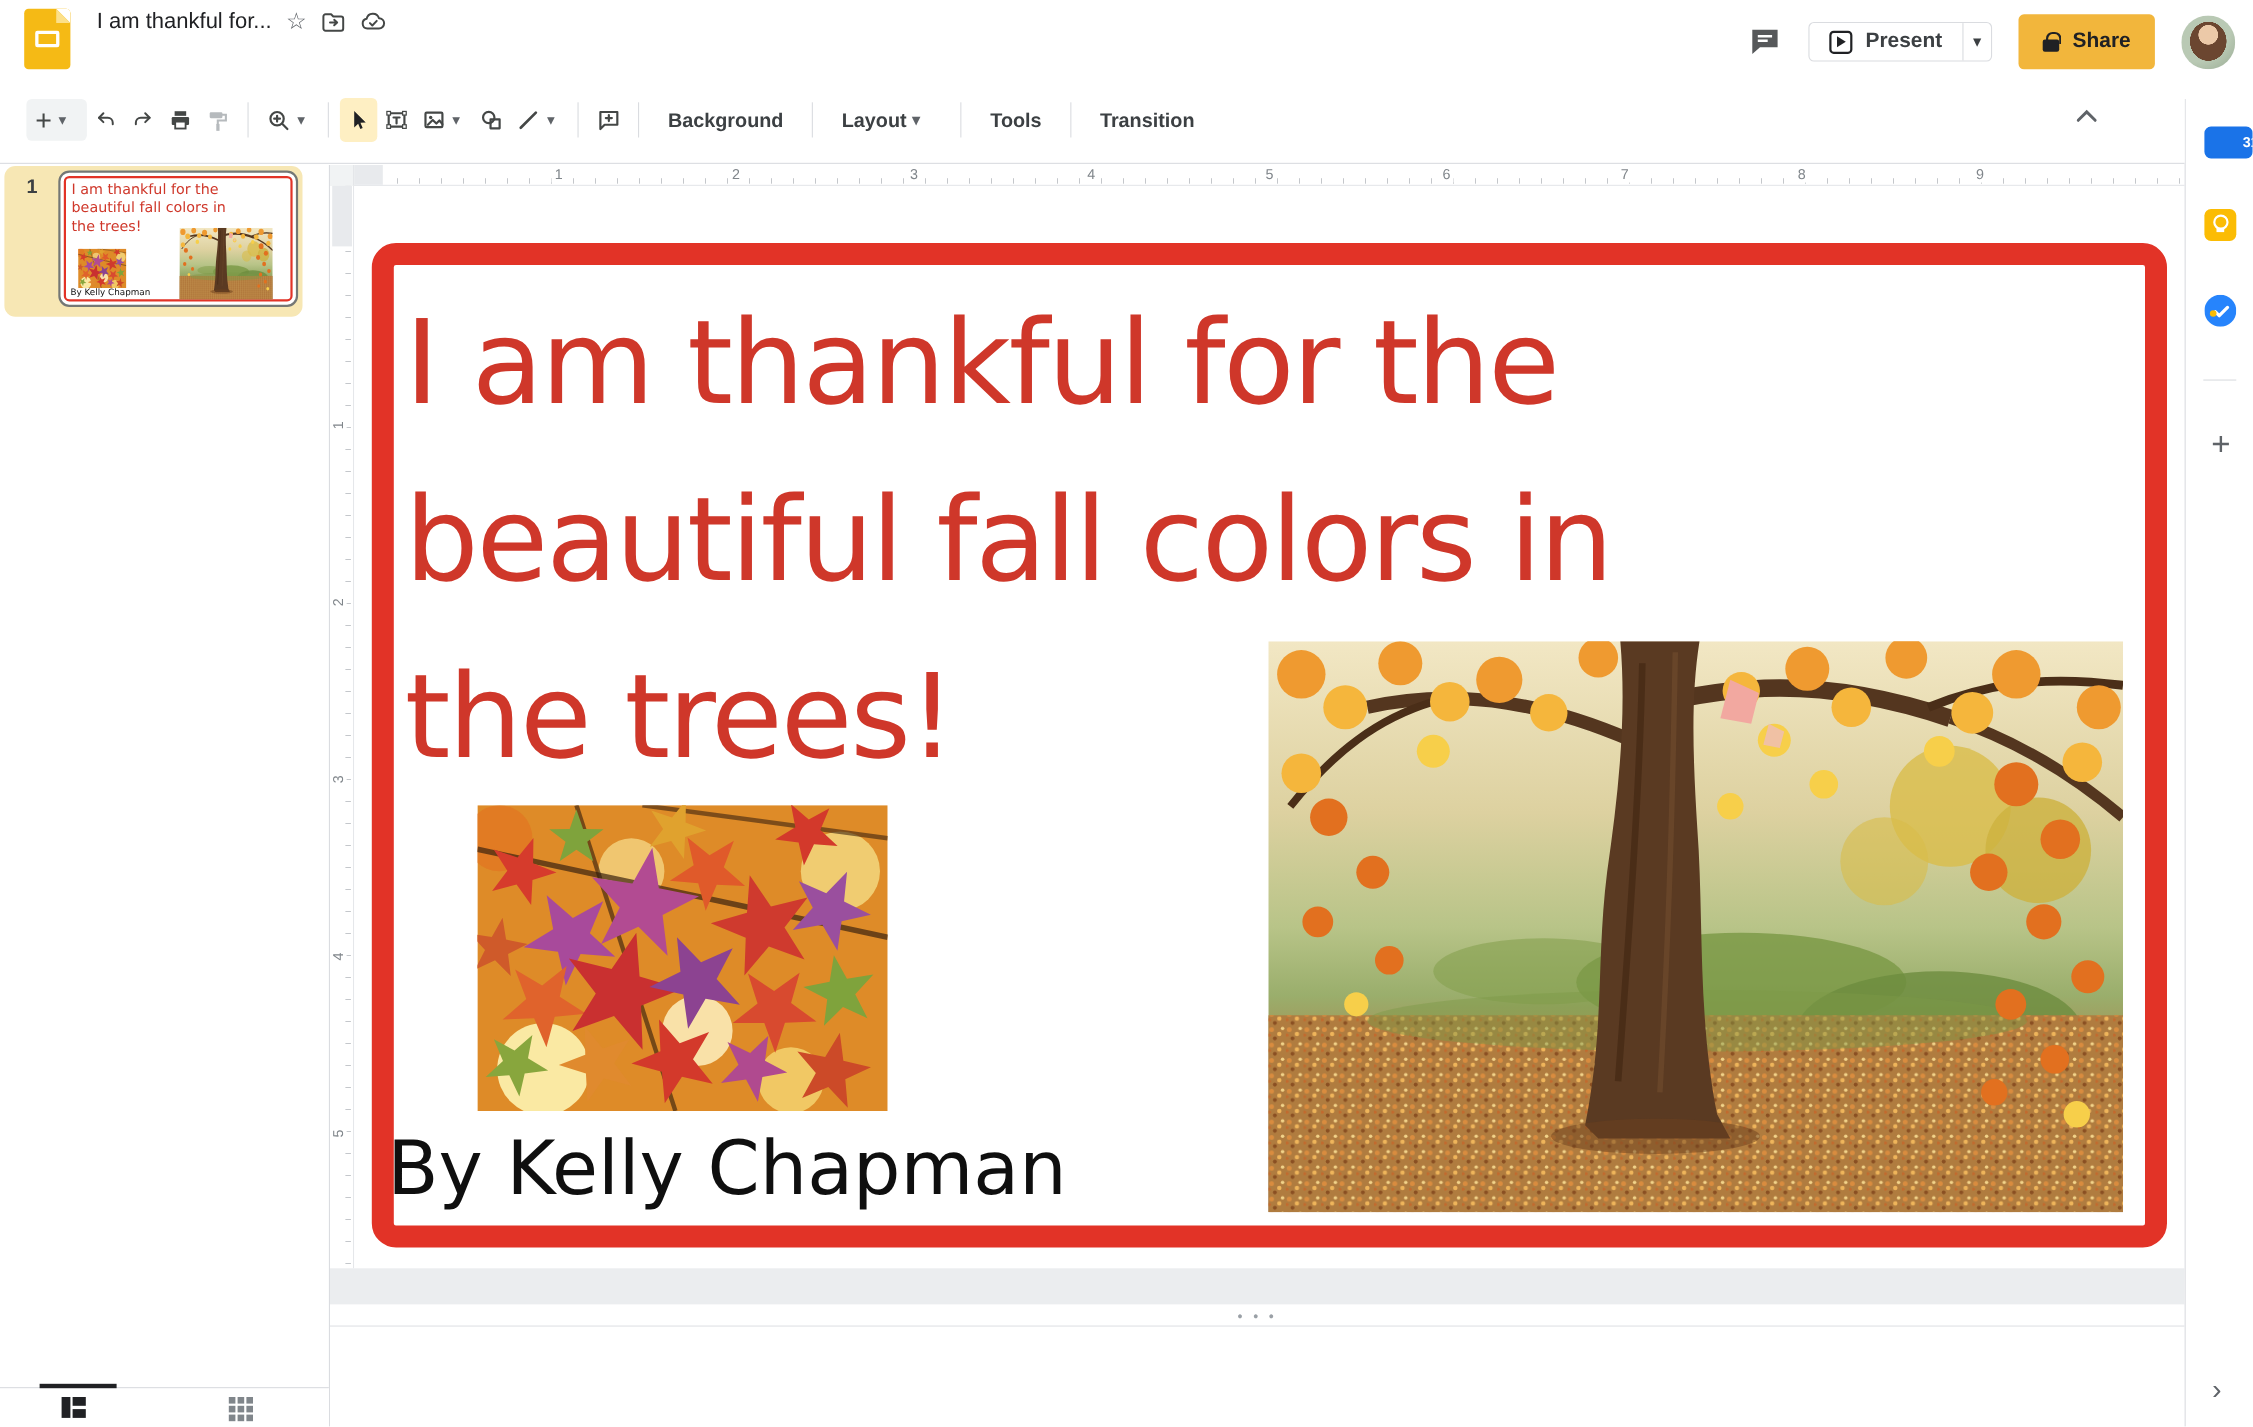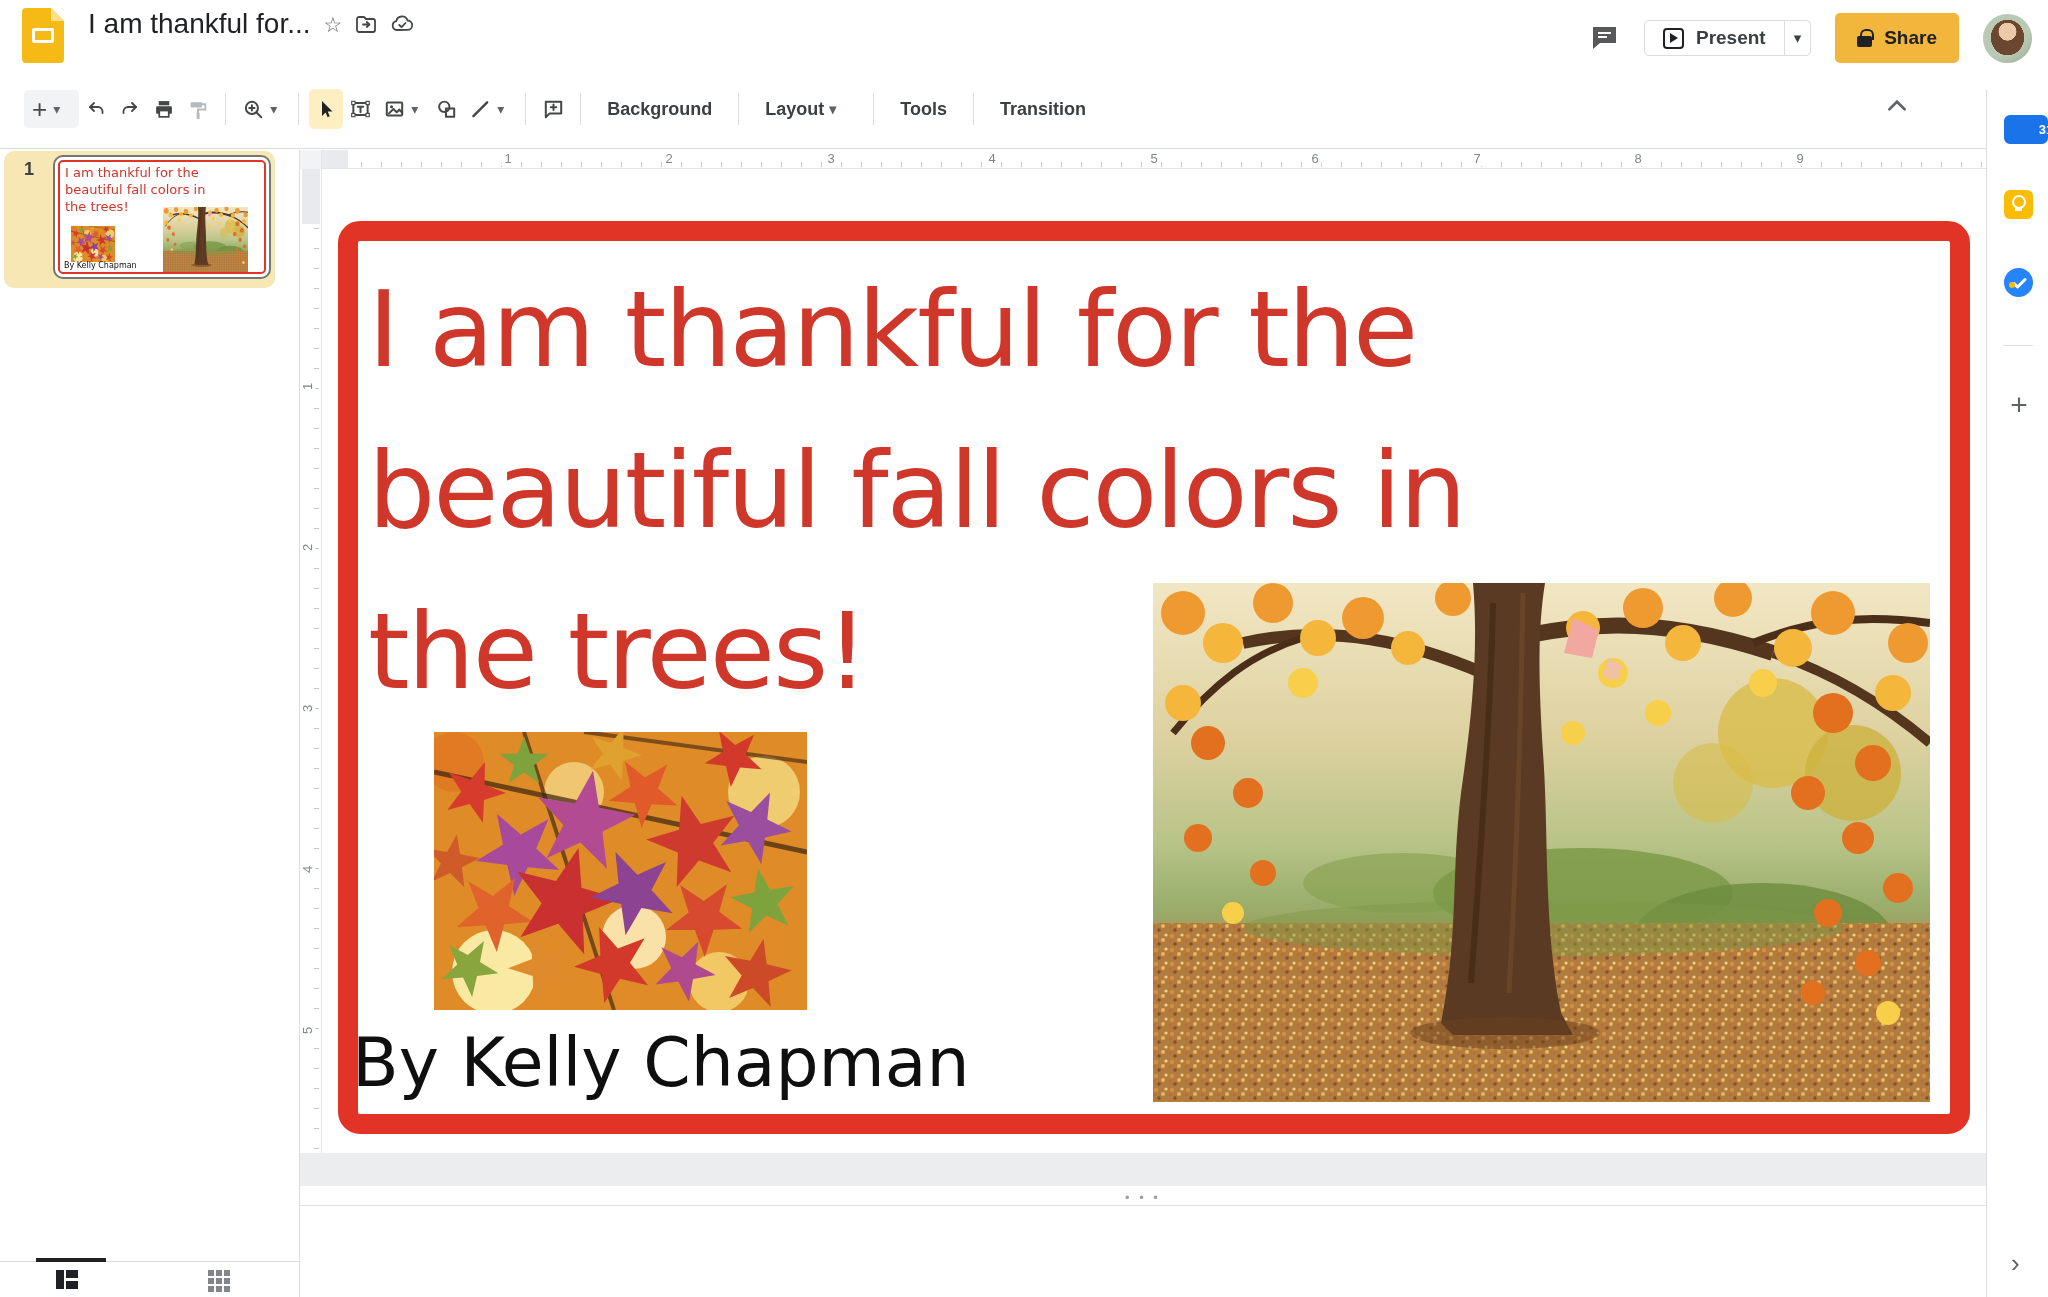--- a/index.html
+++ b/index.html
@@ -8,21 +8,21 @@
          font-family:"Liberation Sans", sans-serif; color:#202124; background:#fff; }
 
   
   .topbar { position:absolute; left:0; top:0; width:2048px; height:70px; background:#fff; z-index:5; }
   .logo { position:absolute; left:22px; top:8px; width:42px; height:55px; background:#f5ba15; border-radius:4px; }
   .logo .fold { position:absolute; top:0; right:0; width:0; height:0;
       border-left:13px solid #fce08a; border-top:13px solid #ffffff; border-top-right-radius:4px; }
   .logo .slide-shape { position:absolute; left:10px; top:20px; width:22px; height:15px;
       border:3px solid #fff; border-radius:2px; }
   .title-area { position:absolute; left:88px; top:8px; display:flex; align-items:center; gap:13px; }
-  .doc-title { font-size:28px; color:#202124; white-space:nowrap; }
+  .doc-title { font-size:20px; color:#202124; white-space:nowrap; }
   .hdr-ic { color:#5f6368; font-size:21px; line-height:1; display:inline-flex; align-items:center; }
   .hdr-ic svg { display:block; }
   .menu-row { position:absolute; left:90px; top:44px; display:flex; align-items:center; gap:28px; font-size:19px; color:#202124; }
   .menu-item { cursor:default; white-space:nowrap; }
   .last-edit { margin-left:22px; color:#5f6368; text-decoration:underline; font-size:18px; white-space:nowrap; }
 
   .top-right { position:absolute; right:16px; top:12px; display:flex; align-items:center; gap:24px; height:52px; }
   .comment-hdr svg { display:block; }
   .present-btn { display:flex; align-items:stretch; height:36px; border:1px solid #dadce0; border-radius:5px; background:#fff; }
   .present-main { display:flex; align-items:center; gap:12px; padding:0 18px; font-size:19px; font-weight:bold; color:#3c4043; }

